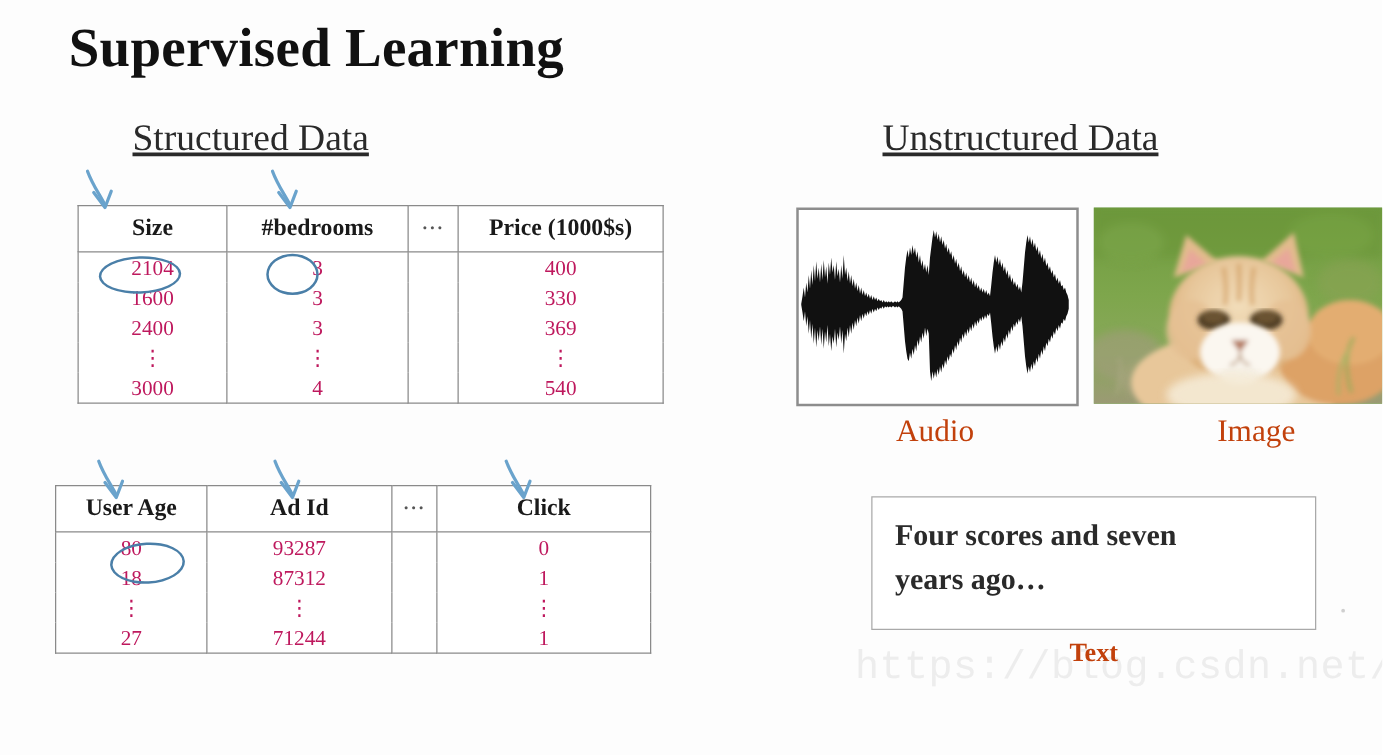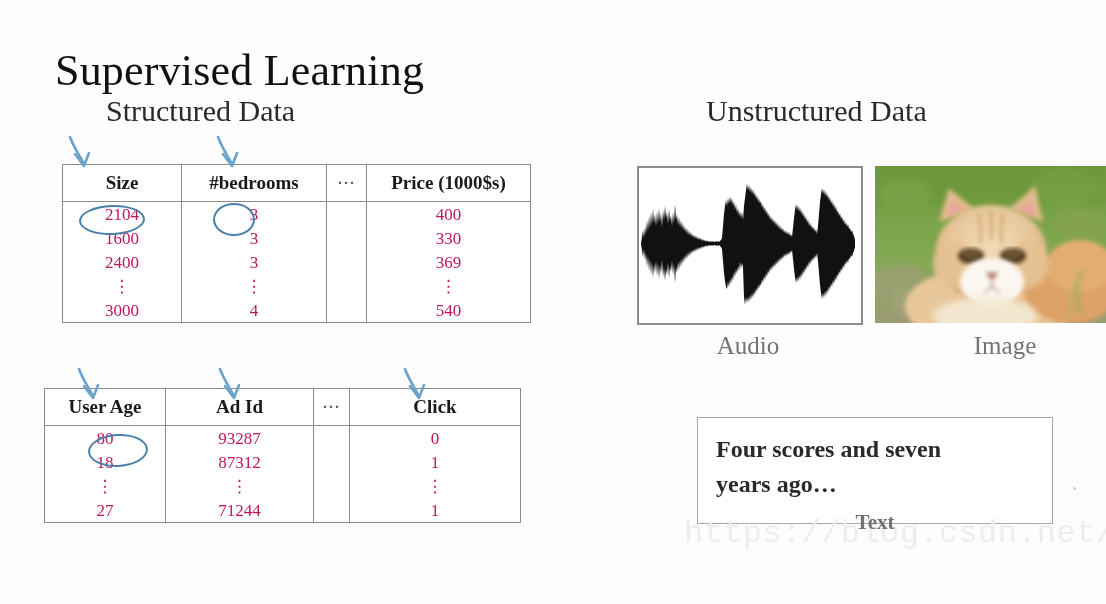--- a/index.html
+++ b/index.html
@@ -17,31 +17,31 @@
     color: #1e1e1e;
   }
 
   
   .main-title {
     position: absolute;
     left: 55px;
     top: 16px;
     font-size: 44px;
     line-height: 1.05;
-    font-weight: 400;
+    font-weight: 700;
     color: #111111;
     letter-spacing: 0.2px;
-    margin-top: 32px;
   }
   .section-title {
     position: absolute;
     font-size: 30px;
     font-weight: 400;
     color: #2a2a2a;
     white-space: nowrap;
+    text-decoration: underline;
   }
   .section-title.structured { left: 106px; top: 94px; }
   .section-title.unstructured { left: 706px; top: 94px; }
 
   
   .data-table {
     position: absolute;
     border-collapse: collapse;
     table-layout: fixed;
     background: #ffffff;
@@ -112,31 +112,31 @@
   #image-box {
     position: absolute;
     left: 875px; top: 166px; width: 231px; height: 157px;
     overflow: hidden;
     background: #6f9c4a;
   }
 
   .media-caption {
     position: absolute;
     font-size: 25px;
-    color: #737373;
+    color: #c2410c;
     text-align: center;
     white-space: nowrap;
   }
   #caption-audio { left: 637px; top: 332px; width: 222px; }
   #caption-image { left: 930px; top: 332px; width: 150px; }
   #caption-text  { left: 697px; top: 510px; width: 356px; font-weight: 700; font-size: 21px; }
 
   #text-box {
     position: absolute;
-    left: 697px; top: 417px; width: 356px; height: 107px;
+    left: 697px; top: 397px; width: 356px; height: 107px;
     border: 1.5px solid #a9a9a9;
     background: #ffffff;
     box-sizing: border-box;
   }
   #text-box .tb-line {
     font-size: 24px;
     font-weight: 700;
     color: #2a2a2a;
     line-height: 1.45;
     padding-left: 18px;

